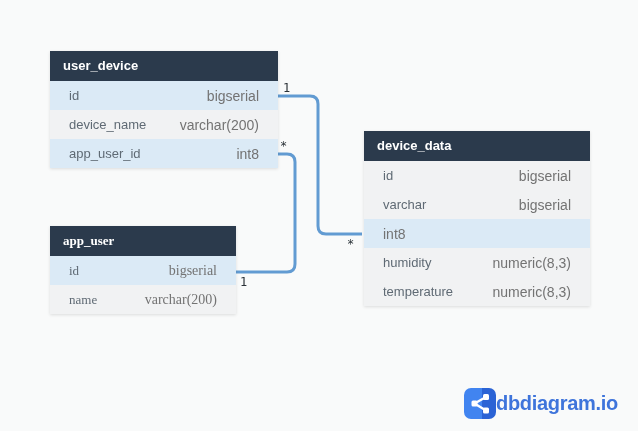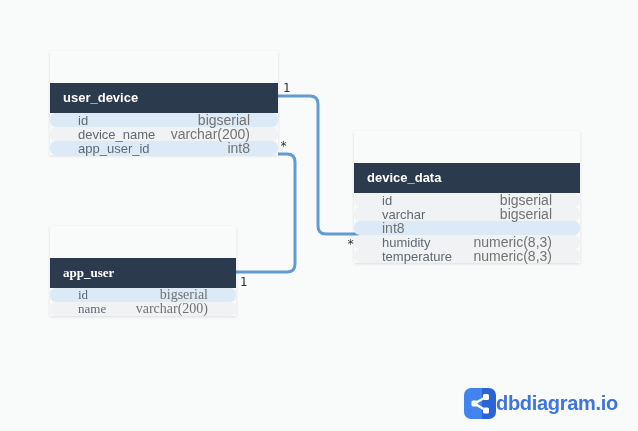--- a/index.html
+++ b/index.html
@@ -43,31 +43,29 @@
   }
   .table-header {
     height: 30px;
     line-height: 30px;
     background: #2b3a4c;
     color: #ffffff;
     font-size: 13px;
     font-weight: bold;
     padding: 0 13px;
     white-space: nowrap;
-    margin-top: 32px;
   }
   .table-row {
-    height: 14px;
+    height: 29px;
     display: flex;
     justify-content: space-between;
     align-items: center;
-    padding: 0 28px;
+    padding: 0 19px;
     background: #f1f2f3;
     white-space: nowrap;
-    border-radius: 6px;
   }
   .table-row.highlighted {
     background: #dbeaf6;
   }
   .field-name {
     color: #5f6a74;
     font-size: 13px;
   }
   .field-type {
     color: #737373;
@@ -124,21 +122,21 @@
       <div class="table-header">app_user</div>
       <div class="table-row highlighted">
         <span class="field-name">id</span>
         <span class="field-type">bigserial</span>
       </div>
       <div class="table-row">
         <span class="field-name">name</span>
         <span class="field-type">varchar(200)</span>
       </div>
     </div>
-    <div class="table-node" style="left: 354px; top: 131px; width: 226px;">
+    <div class="table-node" style="left: 364px; top: 131px; width: 226px;">
       <div class="table-header">device_data</div>
       <div class="table-row">
         <span class="field-name">id</span>
         <span class="field-type">bigserial</span>
       </div>
       <div class="table-row">
         <span class="field-name">varchar</span>
         <span class="field-type">bigserial</span>
       </div>
       <div class="table-row highlighted">

